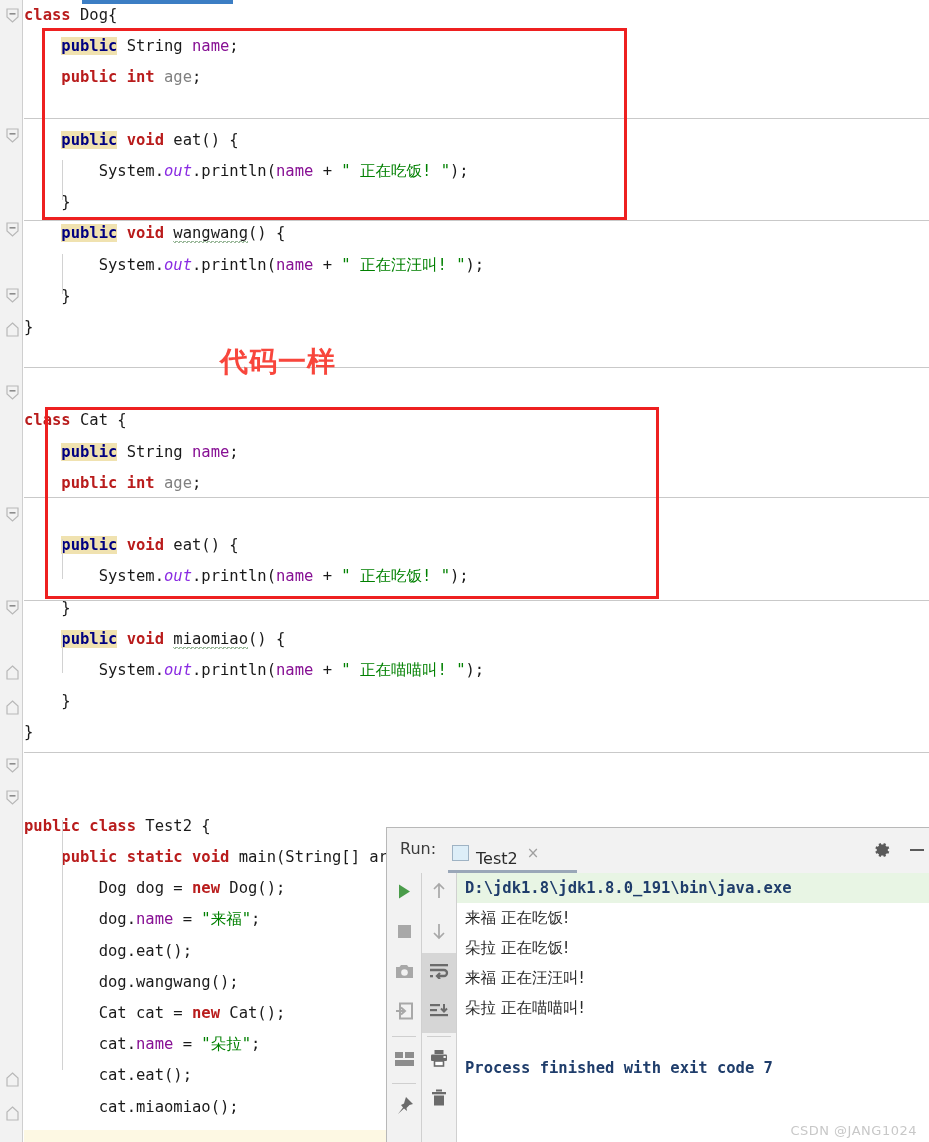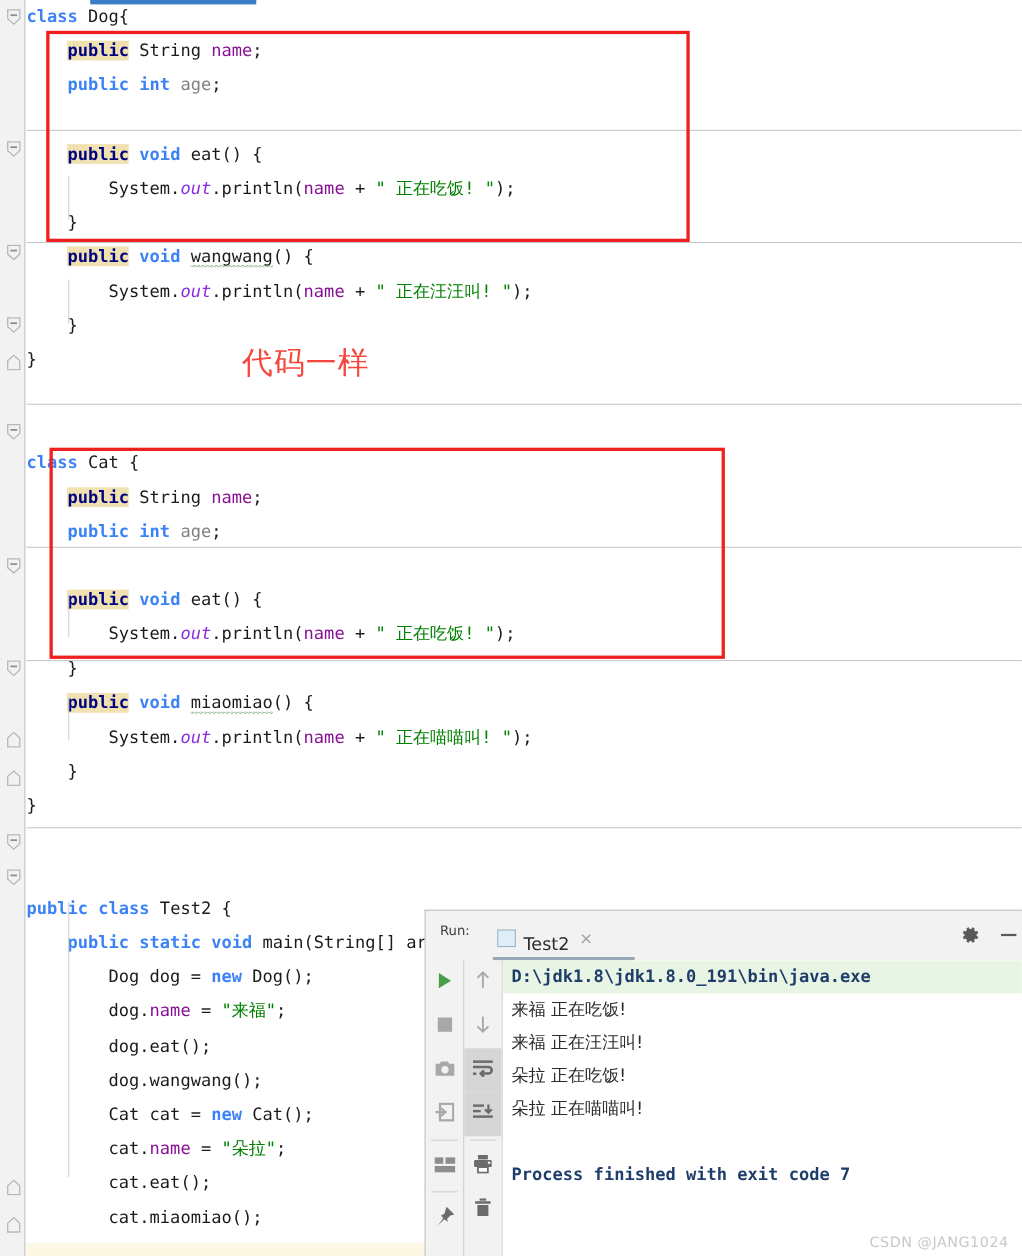--- a/index.html
+++ b/index.html
@@ -43,21 +43,21 @@
     white-space:pre;
     color:#1a1a1a;
     letter-spacing:0px;
   }
   .line{height:31.2px;white-space:pre;position:relative;}
   .indent-guide{
     position:absolute;width:1px;background:#d2d2d2;
   }
 
   
-  .kw{color:#3b82f6;font-weight:bold;margin-top:20px;}
+  .kw{color:#b91c1c;font-weight:bold;margin-top:20px;}
   .kw-hl{color:#000080;font-weight:bold;background:#f0e2b0;}
   .field{color:#871094;}
   .str{color:#008000;}
   .stat{color:#8a2be2;font-style:italic;}
   .gray{color:#808080;}
   .plain{color:#1a1a1a;}
   .ident-wave{
     border-bottom:none;
     background-image:repeating-linear-gradient(135deg,#9ab89a 0 1px,transparent 1px 2px);
     background-position:0 100%;
@@ -72,39 +72,39 @@
   }
 
   
   .redbox{
     position:absolute;border:3px solid #ee2020;box-sizing:border-box;
     pointer-events:none;
   }
   .redtext{
     position:absolute;color:#f8463c;
     font-family:"DejaVu Sans","Liberation Sans",sans-serif;
-    font-size:28px;font-weight:400;letter-spacing:1px;
+    font-size:28px;font-weight:700;letter-spacing:1px;margin-top:32px;
   }
 
   
   .curline{
     position:absolute;left:24px;right:0;height:22px;background:#fdf8e3;
   }
 
   
   #runpanel{
     position:absolute;left:386px;top:827px;width:543px;height:315px;
     background:#f2f2f2;border-top:1px solid #b8b8b8;border-left:1px solid #b8b8b8;
     font-family:"DejaVu Sans","Liberation Sans",sans-serif;
   }
   .run-header{
     position:relative;height:45px;background:#f2f2f2;
   }
   .run-label{
-    position:absolute;left:13px;top:11px;font-size:12px;color:#3c3c3c;
+    position:absolute;left:13px;top:11px;font-size:16px;color:#3c3c3c;
     font-family:"DejaVu Sans","Liberation Sans",sans-serif;
   }
   .run-tab{
     position:absolute;left:61px;top:6px;height:38px;
     display:flex;align-items:center;gap:7px;
     padding:0 4px;
   }
   .run-tab-underline{
     position:absolute;left:61px;top:42px;width:129px;height:3px;background:#9aa7b8;
   }
@@ -371,21 +371,21 @@
             <rect x="5" y="0.5" width="6" height="2" fill="#6b6b6b"></rect>
             <rect x="1" y="3" width="14" height="2.3" fill="#6b6b6b"></rect>
             <path d="M3 6.5 h10 v10 H3 z" fill="#6b6b6b"></path>
           </svg></span>
       </div>
     </div>
 
   <div class="console" id="console-root">
       <div class="cline cmd">D:\jdk1.8\jdk1.8.0_191\bin\java.exe</div>
       <div class="cline out">来福 正在吃饭!</div>
+      <div class="cline out">朵拉 正在吃饭!</div>
       <div class="cline out">来福 正在汪汪叫!</div>
-      <div class="cline out">朵拉 正在吃饭!</div>
       <div class="cline out">朵拉 正在喵喵叫!</div>
       <div class="cline out">&nbsp;</div>
       <div class="cline fin">Process finished with exit code 7</div>
     </div>
 </div>
 
 <div class="watermark">CSDN @JANG1024</div>
 
 </body></html>

